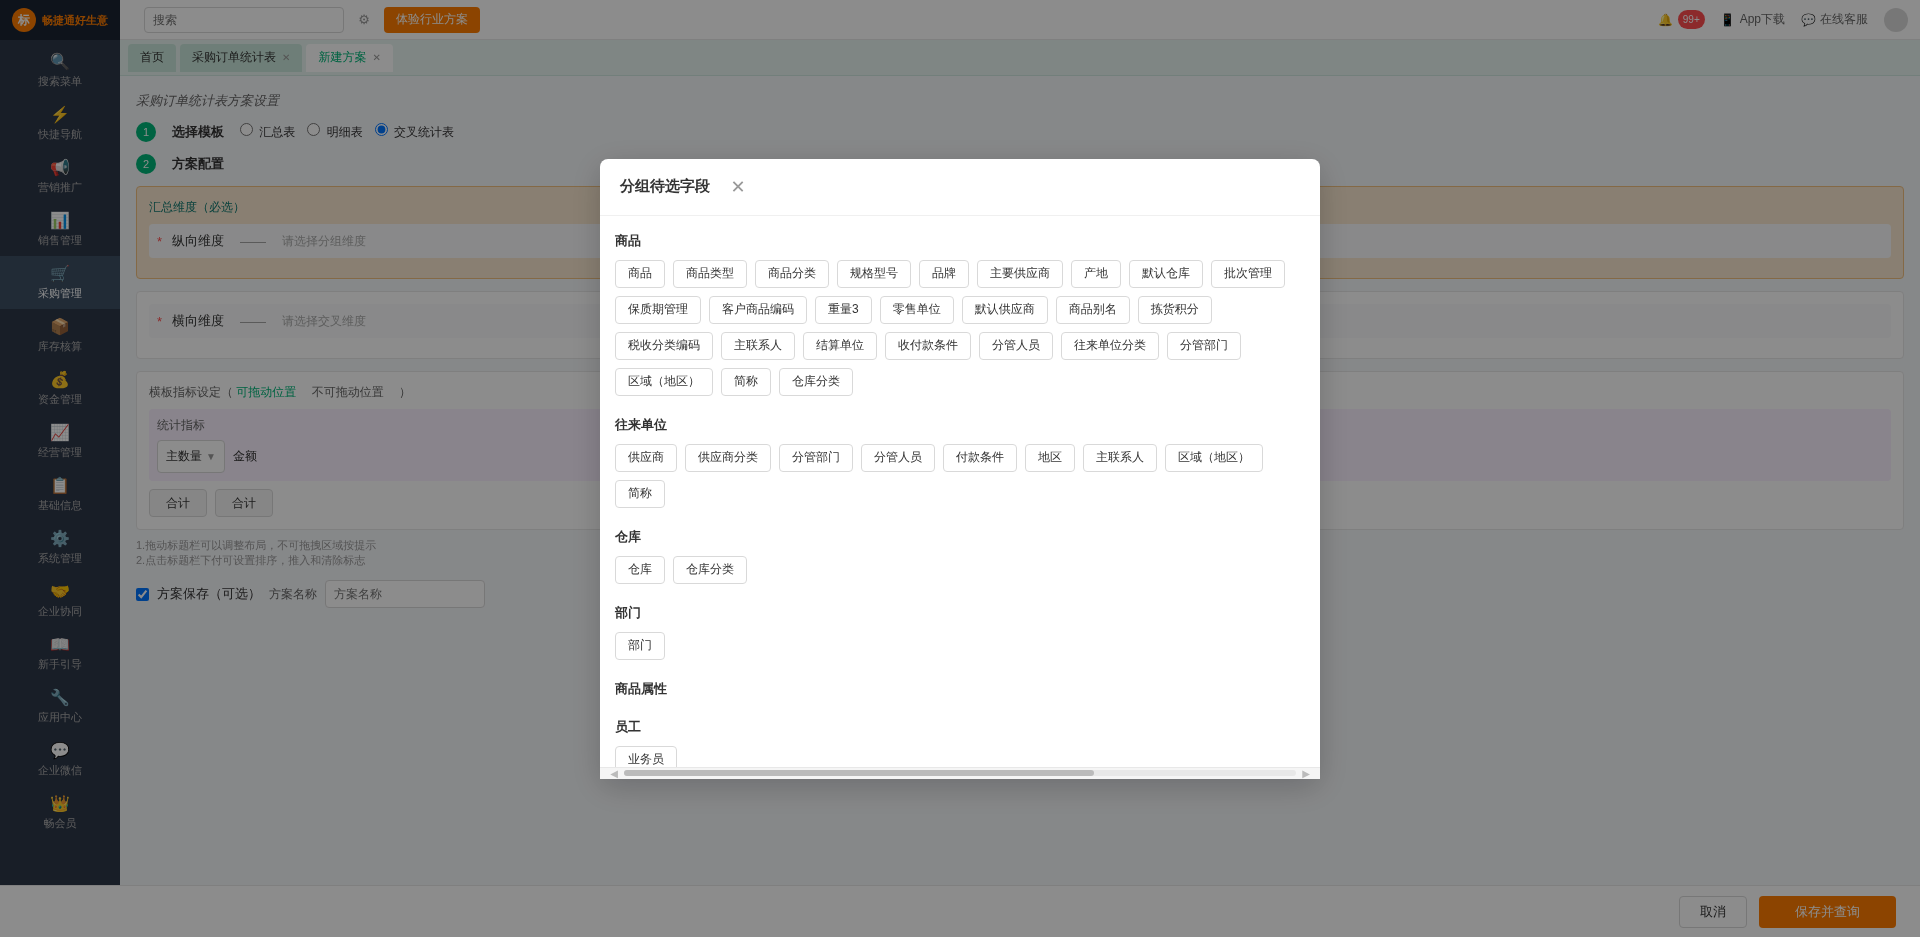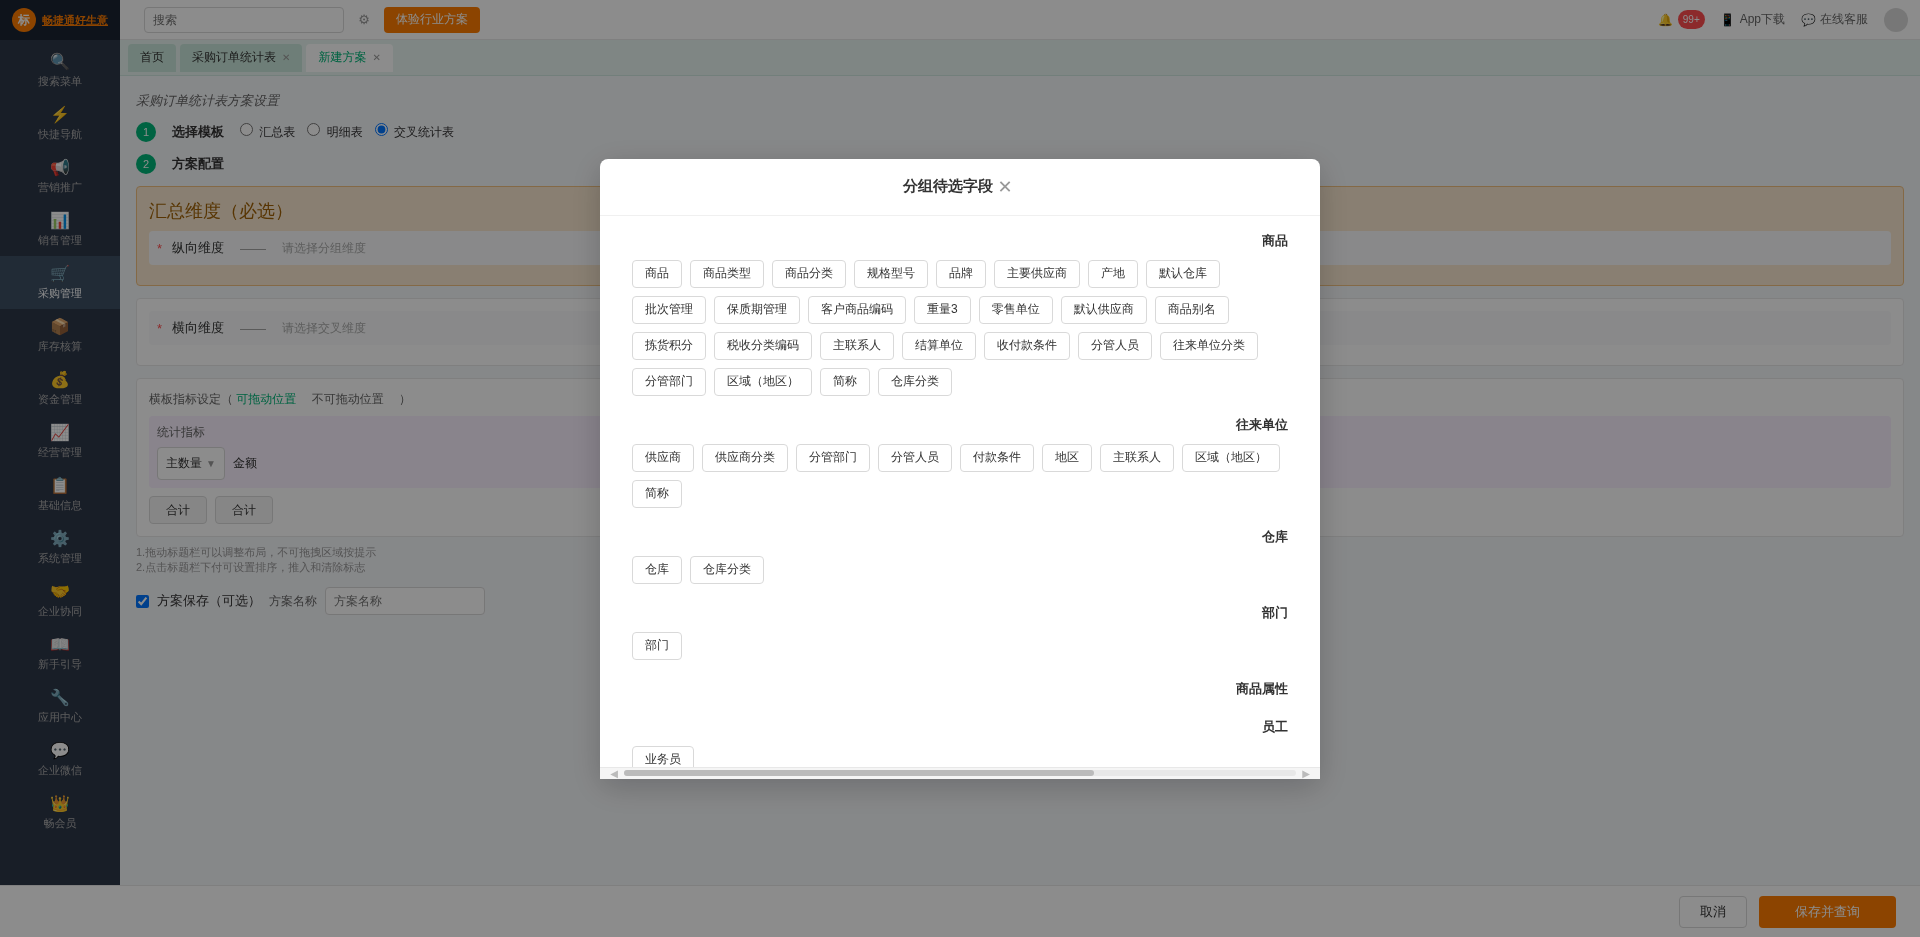--- a/index.html
+++ b/index.html
@@ -107,21 +107,21 @@
       background: #1a2332;
       gap: 6px;
     }
     .sidebar-logo-icon {
       width: 24px; height: 24px;
       background: #ff7d00;
       border-radius: 50%;
       display: flex; align-items: center; justify-content: center;
       color: #fff; font-size: 12px; font-weight: bold;
     }
-    .sidebar-logo-text { color: #ff7d00; font-size: 11px; font-weight: bold; text-decoration: underline; }
+    .sidebar-logo-text { color: #ff7d00; font-size: 11px; font-weight: bold; }
     .sidebar-nav { flex: 1; overflow-y: auto; padding: 4px 0; }
     .sidebar-item {
       display: flex;
       flex-direction: column;
       align-items: center;
       padding: 8px 4px;
       cursor: pointer;
       color: #aaa;
       font-size: 11px;
       gap: 3px;
@@ -211,37 +211,37 @@
       max-height: 620px;
       display: flex;
       flex-direction: column;
       box-shadow: 0 8px 32px rgba(0,0,0,0.2);
     }
     .modal-header {
       padding: 16px 20px;
       border-bottom: 1px solid #f0f0f0;
       display: flex;
       align-items: center;
-      justify-content: center;
+      justify-content: flex-start;
       flex-shrink: 0;
+      gap: 16px;
     }
     .modal-title { font-size: 15px; font-weight: bold; color: #333; }
     .modal-close {
       width: 24px; height: 24px;
       display: flex; align-items: center; justify-content: center;
       cursor: pointer;
       color: #999;
       font-size: 18px;
       border-radius: 4px;
     }
     .modal-body {
       flex: 1;
       overflow-y: auto;
-      padding: 16px 32px;
-      text-align: right;
+      padding: 16px 15px;
     }
     .modal-body::-webkit-scrollbar { width: 6px; }
     .modal-body::-webkit-scrollbar-thumb { background: #d9d9d9; border-radius: 3px; }
 
     .field-section {
       margin-bottom: 20px;
     }
     .field-section-title {
       font-size: 13px;
       font-weight: bold;
@@ -426,21 +426,21 @@
       <label><input type="radio" name="tpl" checked="" style=""> 交叉统计表</label>
     </div>
   </div>
 
   <div class="step-row">
     <div class="step-badge">2</div>
     <span class="step-label">方案配置</span>
   </div>
 
   <div class="config-section" style="background:#f9e8d0;border-color:#f0c080;">
-    <div style="font-size:18px;color:#a16207;margin-bottom:8px;">汇总维度（必选）</div>
+    <div style="font-size:12px;color:#0f766e;margin-bottom:8px;">汇总维度（必选）</div>
     <div class="field-row">
       <span style="color:#ff4d4f;margin-right:2px;">*</span>
       <span>纵向维度</span>
       <span style="color:#999;margin:0 8px;">——</span>
       <span style="color:#aaa;font-size:12px;">请选择分组维度</span>
     </div>
   </div>
 
   <div class="config-section" style="margin-top:8px;">
     <div class="field-row">

